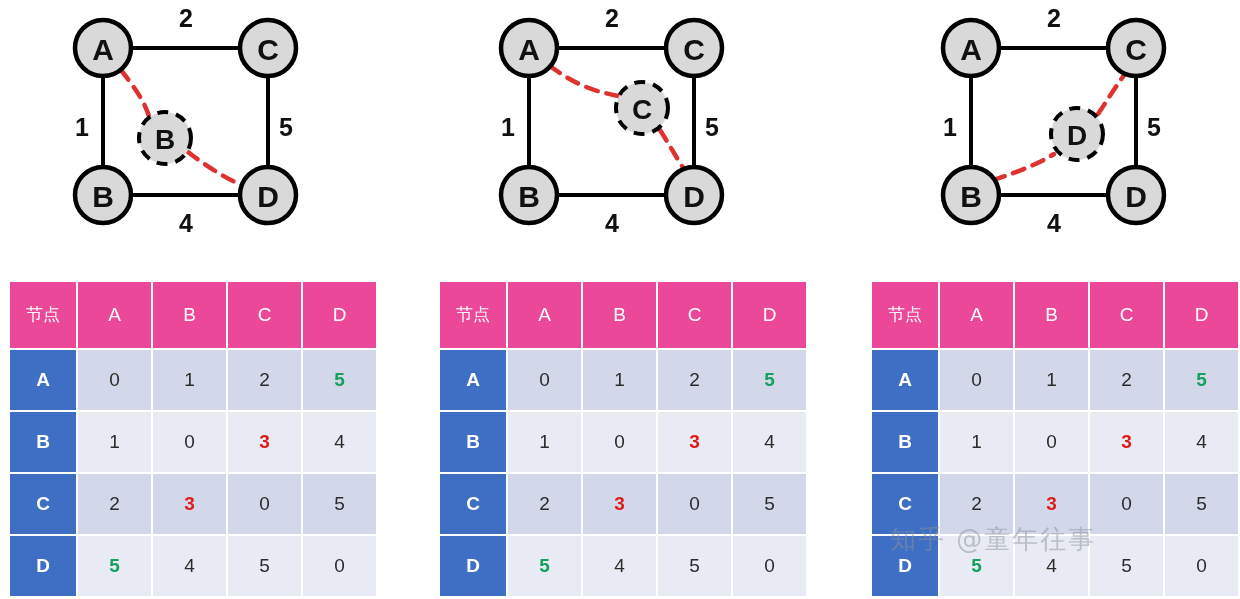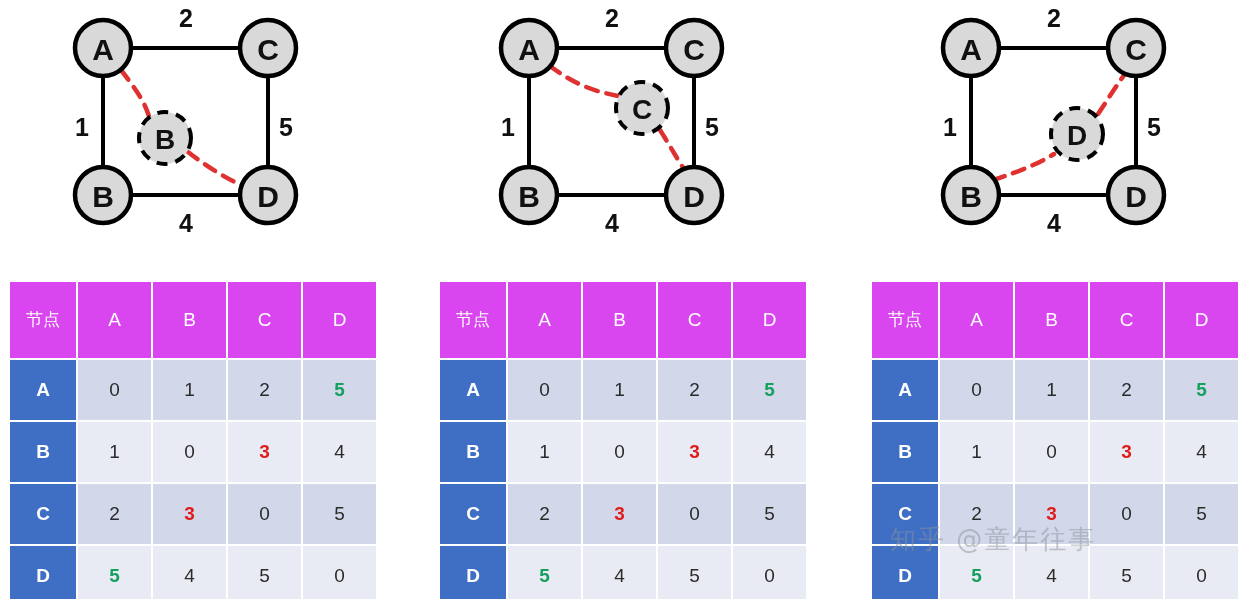--- a/index.html
+++ b/index.html
@@ -52,23 +52,23 @@
   .matrix th, .matrix td {
     padding: 0;
     margin: 0;
     text-align: center;
     vertical-align: middle;
     height: 60px;
     font-size: 19px;
     font-weight: 400;
   }
   .matrix thead th {
-    background: #d946ef;
+    background: #ec4899;
     color: #ffffff;
-    height: 76px;
+    height: 66px;
     font-size: 19px;
   }
   .matrix thead th.corner-cell {
     font-size: 17px;
     line-height: 1.15;
     letter-spacing: 0px;
   }
   .matrix tbody th {
     background: #3f6fc4;
     color: #ffffff;

